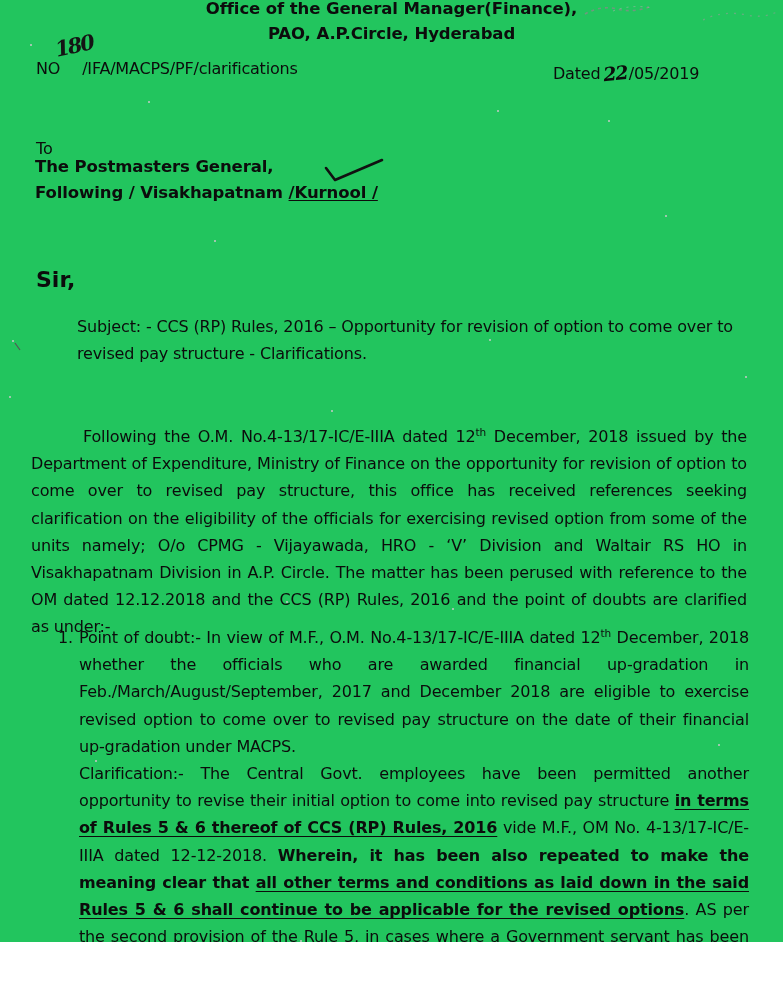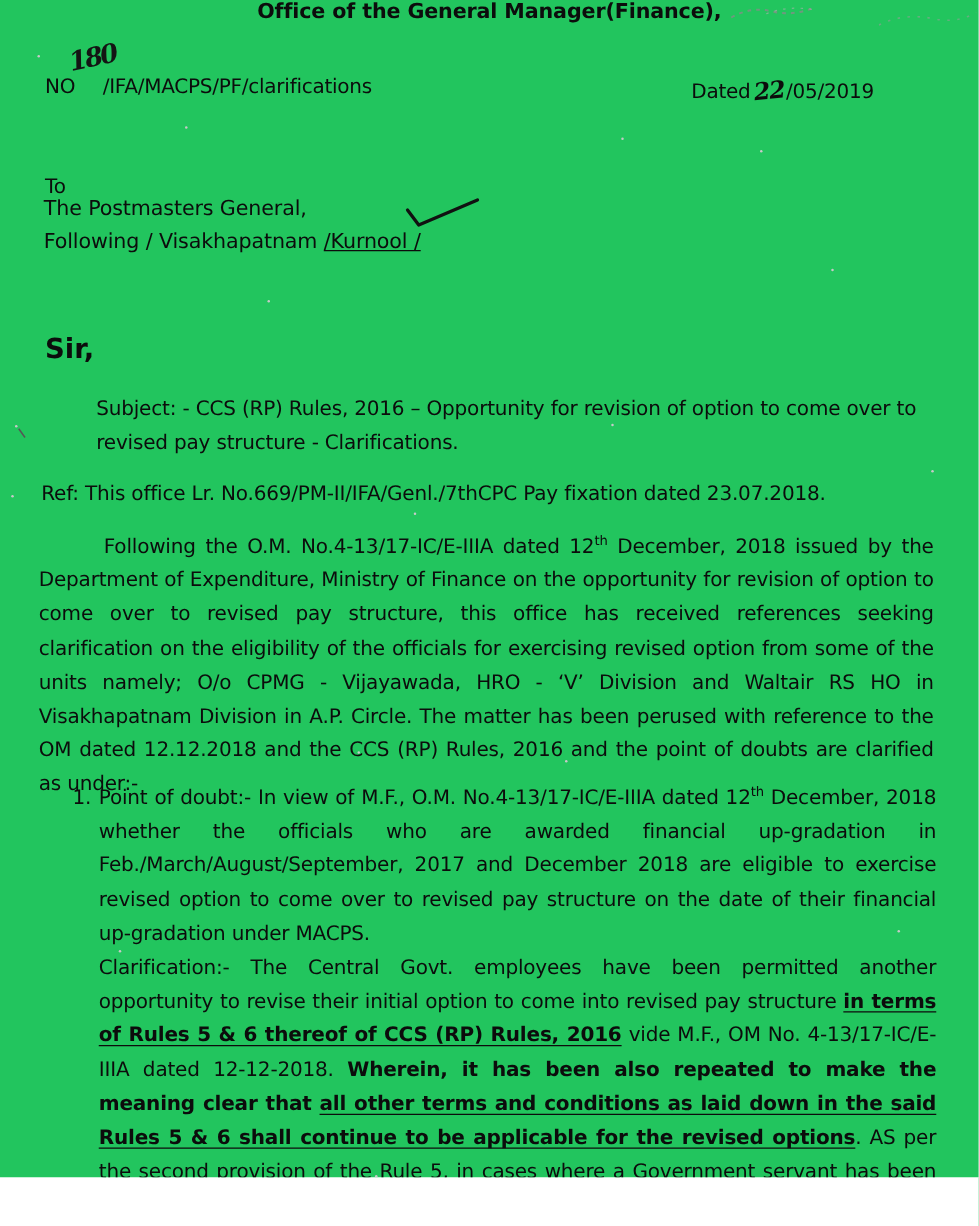--- a/index.html
+++ b/index.html
@@ -94,21 +94,21 @@
     position: absolute;
     left: 36px;
     top: 119px;
     font-size: 16px;
     margin-top: 20px;
   }
   .addressee {
     position: absolute;
     left: 35px;
     top: 154px;
-    font-weight: normal;
+    font-weight: bold;
     font-size: 16.5px;
     line-height: 25.5px;
     letter-spacing: -0.1px;
     white-space: nowrap;
   }
   .kurnool {
     text-decoration: underline;
     text-underline-offset: 2px;
   }
   .checkmark {
@@ -231,20 +231,21 @@
   <div class="speckle" style="left:188px; top:967px; width:2px; height:2px;"></div>
 
   <div class="smudge" style="left:14px; top:337px; width:10px; height:10px;">
     <svg width="10" height="10" viewBox="0 0 10 10">
       <path d="M1 1 L6 8" stroke="#555" stroke-width="1.2" fill="none"></path>
     </svg>
   </div>
 
   <div class="letterhead">
     <div class="l1">Office of the General Manager(Finance),</div>
+    <div class="l2">PAO, A.P.Circle, Hyderabad</div>
   </div>
 
   <div class="hand-insert">180</div>
 
   <div class="no-row">
     <span class="no-label">NO</span><span class="no-ref">/IFA/MACPS/PF/clarifications</span>
   </div>
 
   <div class="date-row">
     <span>Dated</span><span class="date-day">22</span><span>/05/2019</span>
@@ -260,21 +261,20 @@
   <div class="checkmark">
     <svg width="66" height="30" viewBox="0 0 66 30">
       <path d="M4 10 L13 22 L60 2" stroke="#111" stroke-width="2.6" fill="none" stroke-linecap="round" stroke-linejoin="round"></path>
     </svg>
   </div>
 
   <div class="salutation">Sir,</div>
 
   <div class="subject"><span>Subject: -</span><span> CCS (RP) Rules, 2016 – Opportunity for revision of option to come over to revised pay structure - Clarifications.</span></div>
 
-  <div class="refline">Ref: This office Lr. No.669/PM-II/IFA/Genl./7thCPC Pay fixation dated  23.07.2018.</div>
 
   <div class="para1"><span class="indent"></span><span>Following the   O.M. No.4-13/17-IC/E-IIIA dated 12</span><sup>th</sup><span> December, 2018 issued by the Department of Expenditure, Ministry of Finance on the opportunity for revision of option to come over to revised pay structure, this office has received references seeking clarification on the eligibility of the officials for exercising revised option from some of the units namely; O/o CPMG - Vijayawada, HRO - ‘V’ Division and Waltair RS HO in Visakhapatnam Division in A.P. Circle.  The matter has been perused with reference to the OM dated 12.12.2018 and the CCS (RP) Rules, 2016 and the point of doubts are clarified as under:-</span></div>
 
   <div class="item">
     <span class="item-num">1.</span>
     <div class="item-body"><span>Point of doubt:-</span><span> In view of M.F., O.M. No.4-13/17-IC/E-IIIA dated 12</span><sup>th</sup><span> December, 2018 whether the officials who are awarded financial up-gradation in Feb./March/August/September, 2017 and December 2018 are eligible to exercise revised option to come over to revised pay structure on the date of their financial up-gradation  under MACPS.</span><br><span>Clarification:-</span><span> The Central Govt. employees have been permitted another opportunity to revise their initial option to come into revised pay structure </span><span class="bu">in terms of Rules 5 &amp; 6 thereof of CCS (RP) Rules, 2016</span><span> vide M.F., OM No. 4-13/17-IC/E-IIIA    dated  12-12-2018. </span><span class="b">Wherein, it has been also repeated to make the meaning clear that </span><span class="bu">all other terms and conditions as laid down in the said Rules 5 &amp; 6 shall continue to be applicable for the revised options</span><span>. AS per the second provision of the Rule 5, in cases where a Government servant has been placed in a higher</span></div>
   </div>
 
 </div>
 

